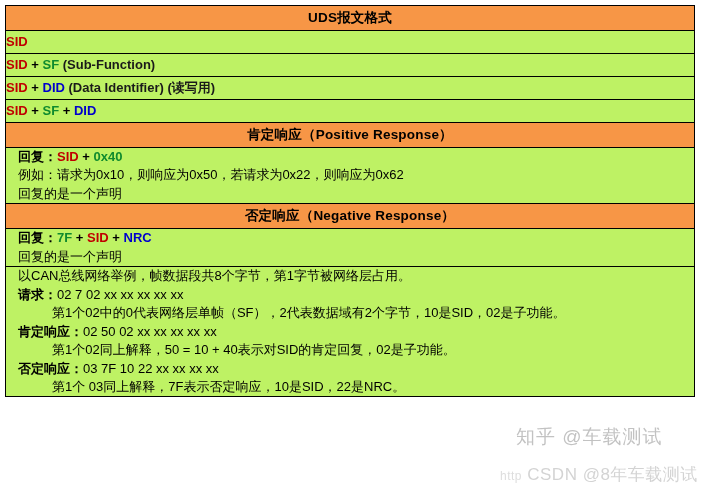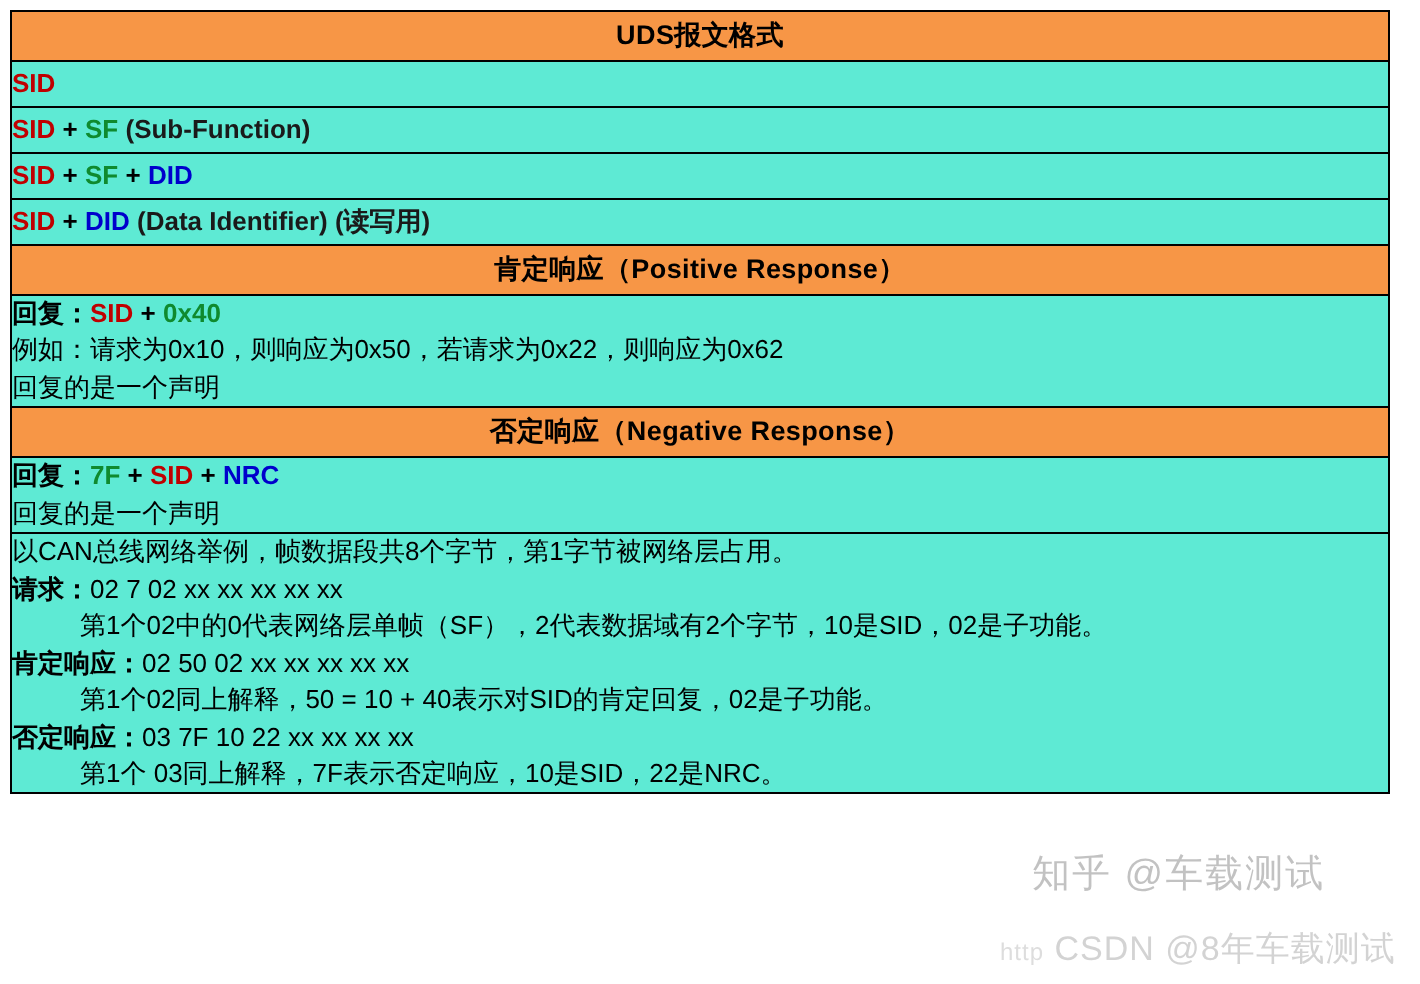--- a/index.html
+++ b/index.html
@@ -28,21 +28,21 @@
     top: 5px;
     width: 690px;
     border-collapse: collapse;
     table-layout: fixed;
   }
 
   .uds-table td {
     border: 1px solid #000000;
     padding: 0;
     vertical-align: middle;
-    background: #5eead4;
+    background: #bef264;
   }
 
   .section-head {
     background: #F79646 !important;
     text-align: center;
     font-weight: bold;
     font-size: 13.5px;
     color: #000000;
     height: 24px;
     letter-spacing: 0.2px;
@@ -57,20 +57,21 @@
 
   .row-line {
     white-space: nowrap;
     height: 22px;
     line-height: 22px;
   }
 
   .tight-line {
     white-space: nowrap;
     line-height: 1.42;
+    padding-left: 12px;
   }
 
   .sid   { color: #C00000; font-weight: bold; }
   .sf    { color: #0F8A2E; font-weight: bold; }
   .did   { color: #0000CC; font-weight: bold; }
   .nrc   { color: #0000CC; font-weight: bold; }
   .hexg  { color: #0F8A2E; font-weight: bold; }
   .plus  { color: #000000; font-weight: bold; }
   .blk   { color: #000000; }
   .bold  { font-weight: bold; color: #000000; }
@@ -120,26 +121,26 @@
           <div class="row-line"><span class="sid">SID</span></div>
         </td>
       </tr>
       <tr>
         <td class="body-cell">
           <div class="row-line"><span class="sid">SID</span><span class="plus"> + </span><span class="sf">SF</span><span class="paren">  (Sub-Function)</span></div>
         </td>
       </tr>
       <tr>
         <td class="body-cell">
-          <div class="row-line"><span class="sid">SID</span><span class="plus"> + </span><span class="sf">SF</span><span class="plus"> + </span><span class="did">DID</span></div>
+          <div class="row-line"><span class="sid">SID</span><span class="plus"> + </span><span class="did">DID</span><span class="paren">  (Data Identifier)</span><span class="paren">    (读写用)</span></div>
         </td>
       </tr>
       <tr>
         <td class="body-cell">
-          <div class="row-line"><span class="sid">SID</span><span class="plus"> + </span><span class="did">DID</span><span class="paren">  (Data Identifier)</span><span class="paren">    (读写用)</span></div>
+          <div class="row-line"><span class="sid">SID</span><span class="plus"> + </span><span class="sf">SF</span><span class="plus"> + </span><span class="did">DID</span></div>
         </td>
       </tr>
 
       <tr>
         <td class="section-head">肯定响应（Positive Response）</td>
       </tr>
       <tr>
         <td class="body-cell">
           <div class="tight-line"><span class="bold">回复：</span><span class="sid">SID</span><span class="plus"> + </span><span class="hexg">0x40</span></div>
           <div class="tight-line"><span class="blk">例如：请求为0x10，则响应为0x50，若请求为0x22，则响应为0x62</span></div>

